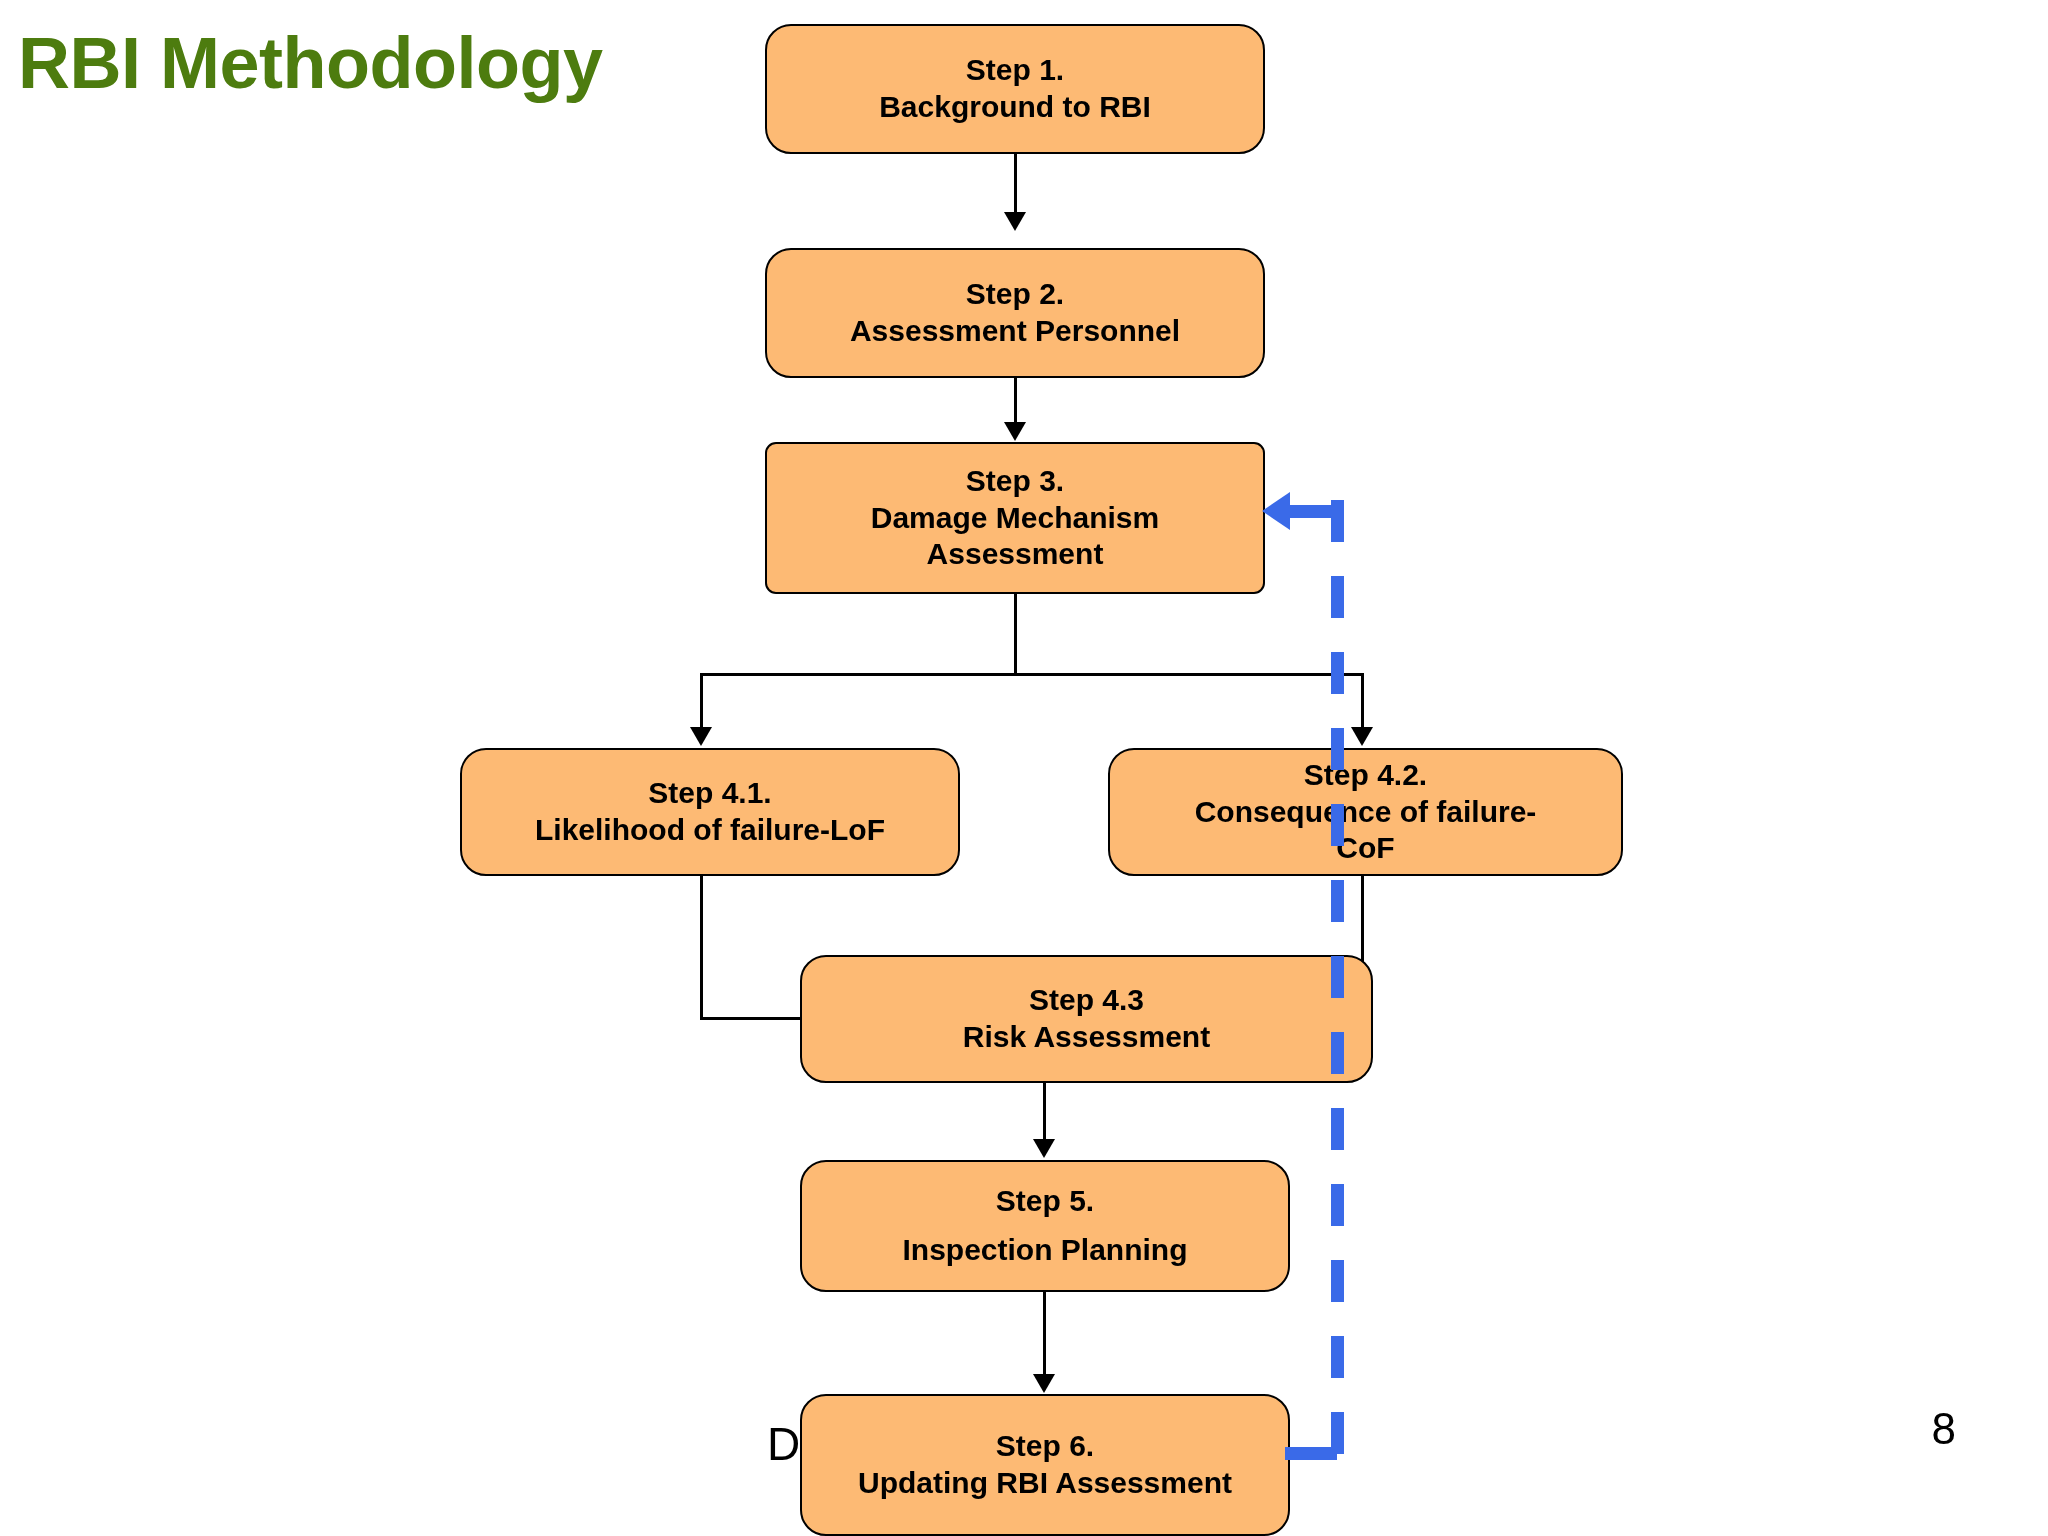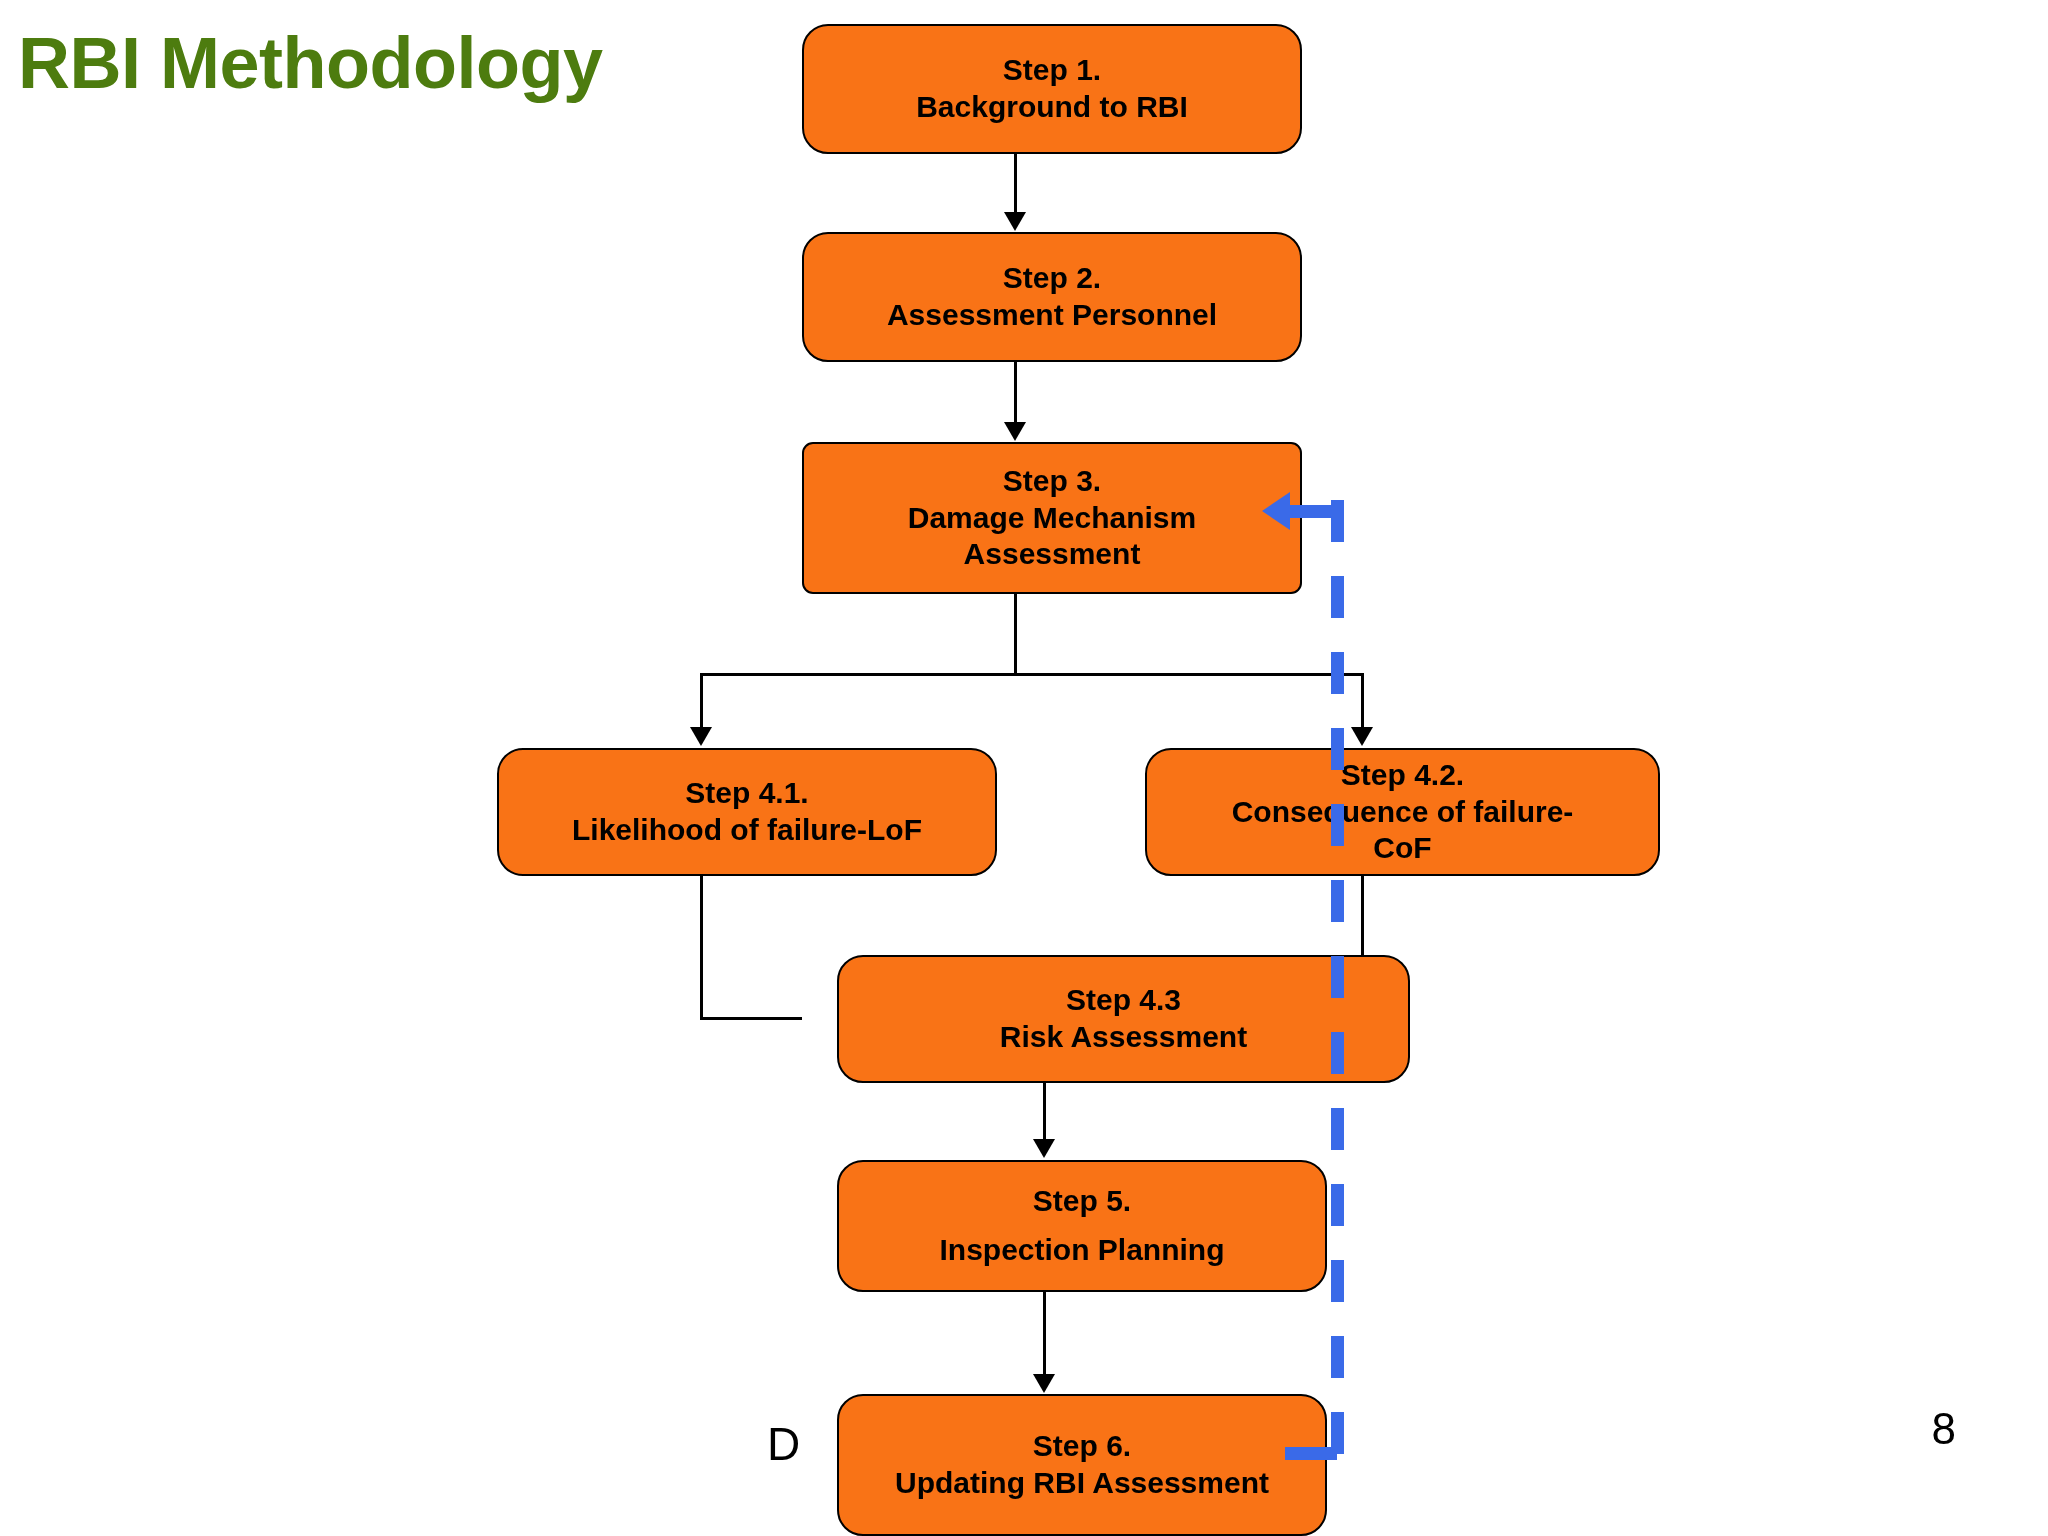--- a/index.html
+++ b/index.html
@@ -25,38 +25,37 @@
     color: #4d7c0f;
     letter-spacing: -0.5px;
     white-space: nowrap;
   }
   
   .flow-box {
     position: absolute;
     box-sizing: border-box;
     border: 2.5px solid #000000;
     border-radius: 26px;
-    background: #f97316;
+    background: #fdba74;
     display: flex;
     flex-direction: column;
     align-items: center;
     justify-content: center;
     text-align: center;
     font-weight: bold;
     font-size: 30px;
     line-height: 1.22;
     color: #000000;
     z-index: 4;
-    margin-left: 37px;
   }
   .flow-box .ln { display: block; white-space: nowrap; }
   .flow-box.overflow-text { overflow: visible; }
   
   #box-step1 { left: 765px; top: 24px; width: 500px; height: 130px; }
-  #box-step2 { left: 765px; top: 232px; width: 500px; height: 130px; }
+  #box-step2 { left: 765px; top: 248px; width: 500px; height: 130px; }
   #box-step3 { left: 765px; top: 442px; width: 500px; height: 152px; border-radius: 11px; }
   #box-step41 { left: 460px; top: 748px; width: 500px; height: 128px; }
   #box-step42 { left: 1108px; top: 748px; width: 515px; height: 128px; }
   #box-step43 { left: 800px; top: 955px; width: 573px; height: 128px; }
   #box-step5  { left: 800px; top: 1160px; width: 490px; height: 132px; line-height: 1.62; }
   #box-step6  { left: 800px; top: 1394px; width: 490px; height: 142px; }
 
   
   .conn-v, .conn-h {
     position: absolute;

